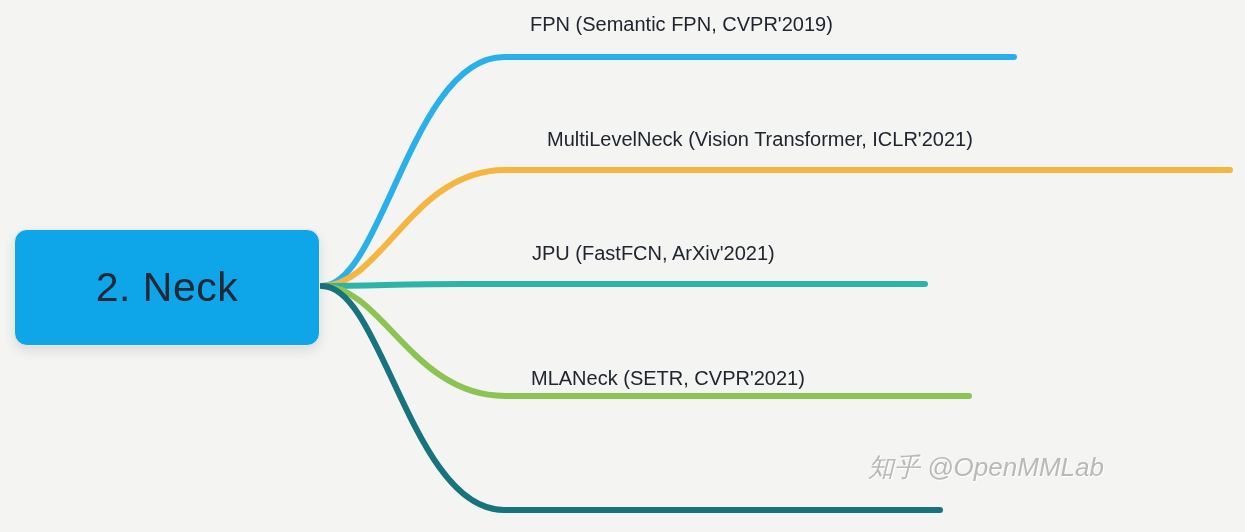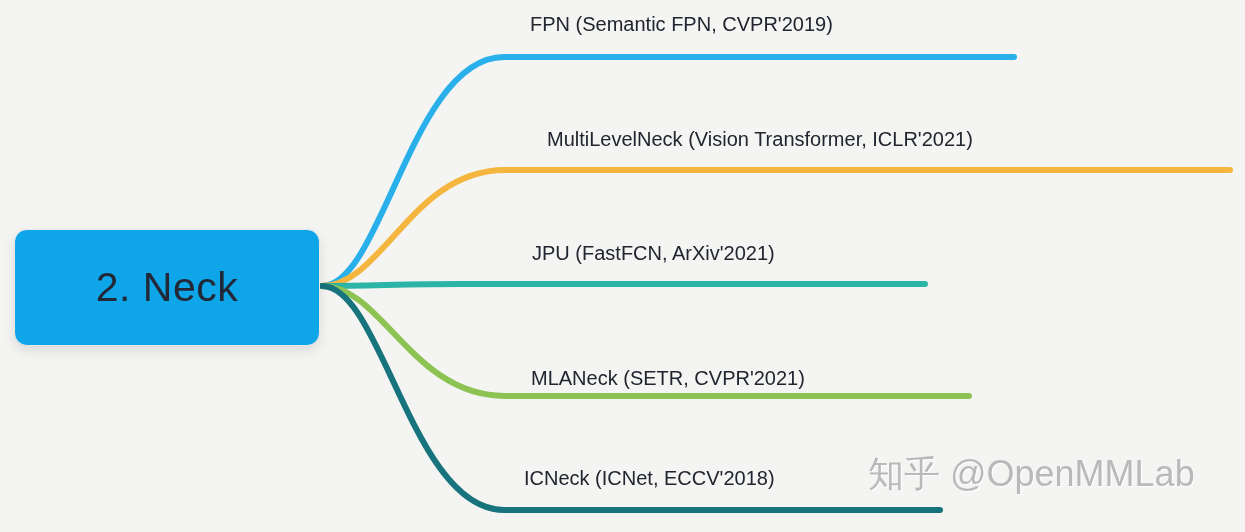--- a/index.html
+++ b/index.html
@@ -54,25 +54,26 @@
   }
   .branch-label.b0 { left: 530px; top: 13px; }
   .branch-label.b1 { left: 522px; top: 128px; margin-left: 25px; }
   .branch-label.b2 { left: 532px; top: 242px; }
   .branch-label.b3 { left: 531px; top: 367px; }
   .branch-label.b4 { left: 524px; top: 467px; }
   .watermark {
     position: absolute;
     left: 868px;
     top: 450px;
-    font-size: 36px;
+    font-size: 26px;
     color: #b9b9b9;
     text-shadow: 1px 1px 0 #ffffff;
     white-space: nowrap;
     pointer-events: none;
+    font-style: italic;
   }
 </style>
 </head>
 <body>
 
 <div id="canvas">
 
   <svg id="connectors" viewBox="0 0 1245 532" xmlns="http://www.w3.org/2000/svg">
     <path d="M322,286 C382,286 412,57 504,57 H1014" stroke="#29b0ea"></path>
     <path d="M322,286 C382,286 412,170 505,170 H1230" stroke="#f4b63f"></path>
@@ -82,17 +83,16 @@
   </svg>
 
   <div class="root-node">
     <span class="root-label">2. Neck</span>
   </div>
 
   <div class="branch-label b0">FPN (Semantic FPN, CVPR'2019)</div>
   <div class="branch-label b1">MultiLevelNeck (Vision Transformer, ICLR'2021)</div>
   <div class="branch-label b2">JPU (FastFCN, ArXiv'2021)</div>
   <div class="branch-label b3">MLANeck (SETR, CVPR'2021)</div>
-  <div class="branch-label b4">ICNeck (ICNet, ECCV'2018)</div>
 
   <div class="watermark" style="color: rgb(185, 185, 185);">知乎 @OpenMMLab</div>
 
 </div>
 
 </body></html>

